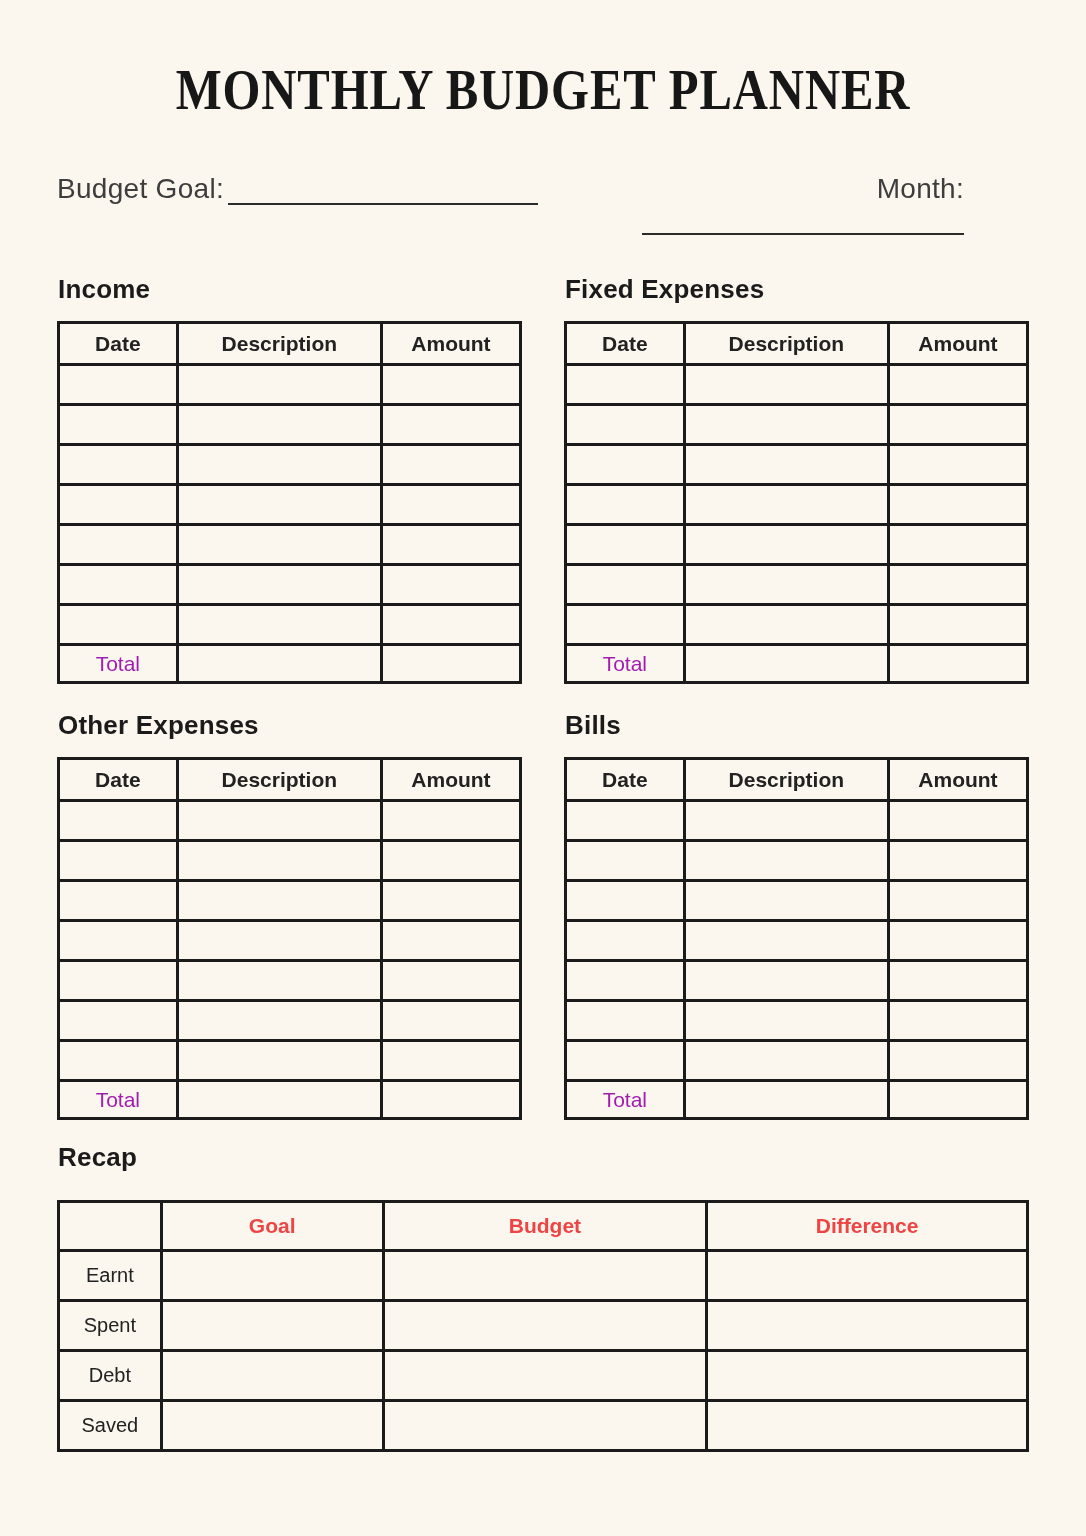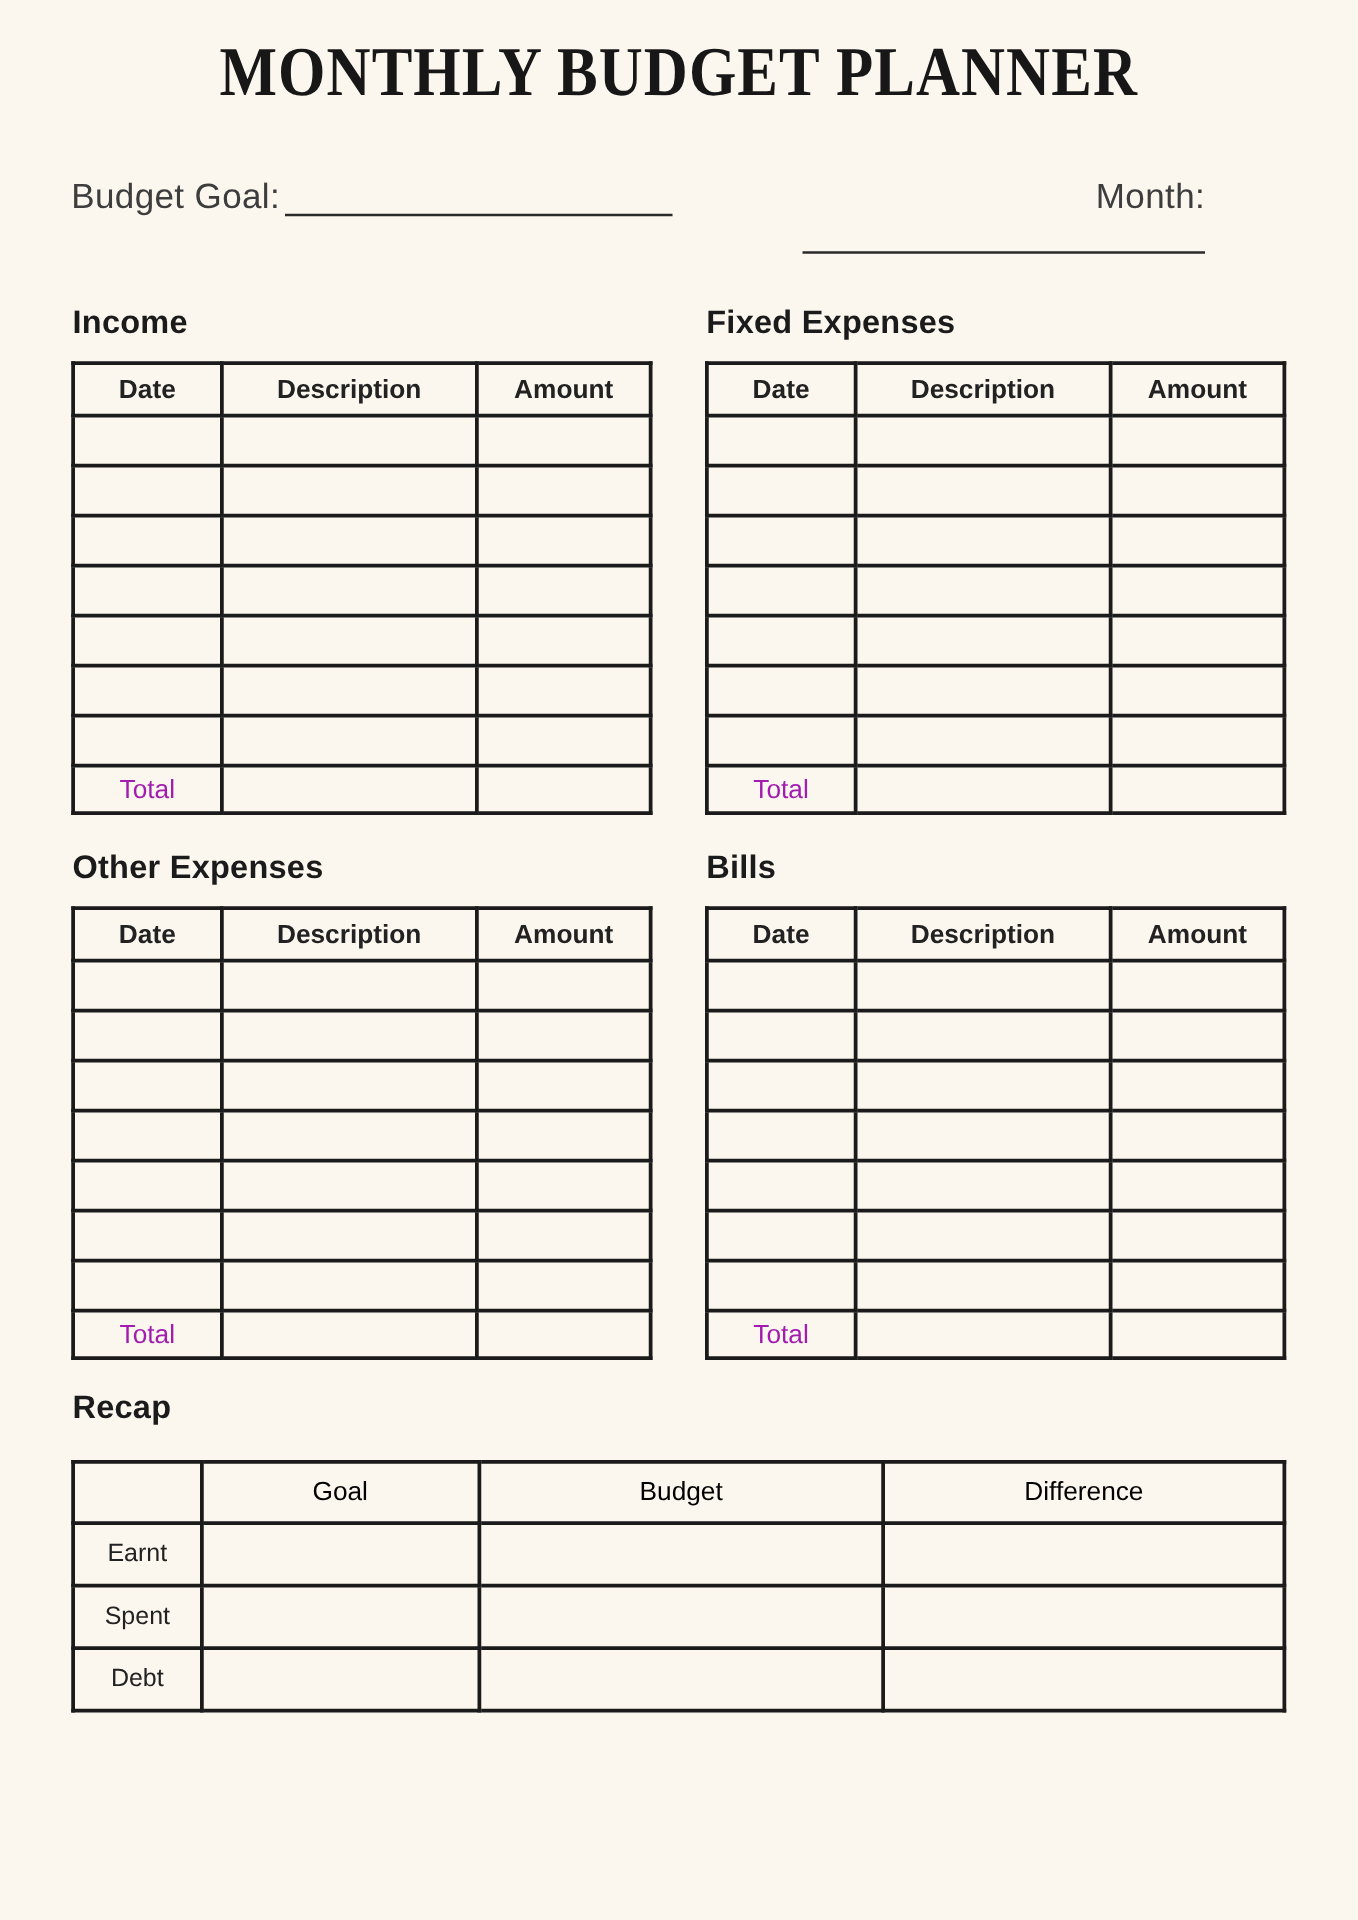--- a/index.html
+++ b/index.html
@@ -4,21 +4,21 @@
 <style>
   * { box-sizing: border-box; }
   html, body { margin: 0; padding: 0; }
   body {
     width: 1086px; height: 1536px;
     background: #FBF7EE;
     color: #1B1B1B;
     font-family: "Liberation Sans", sans-serif;
     overflow: hidden;
   }
-  .page { padding: 30px 57px 0 57px; width: 1086px; }
+  .page { padding: 62px 57px 0 57px; width: 1086px; }
 
   
   .doc-title {
     margin: 0;
     text-align: center;
     font-family: "Liberation Serif", serif;
     font-weight: 600;
     font-size: 56px;
     line-height: 1.0;
     letter-spacing: 1px;
@@ -93,22 +93,22 @@
   .c-date  { width: 25.7%; }
   .c-desc  { width: 44.2%; }
   .c-amt   { width: 30.1%; }
 
   
   .recap { margin-top: 22px; }
   .recap .sec-title { margin-bottom: 27px; }
   table.recap-table th {
     height: 49px;
     font-size: 21px;
-    font-weight: 400;
-    color: #000000;
+    font-weight: 700;
+    color: #ef4444;
   }
   table.recap-table td { height: 50px; }
   .r-rowlabel { font-size: 20px; font-weight: 400; color: #222; }
   .r-col0 { width: 10.6%; }
   .r-goal { width: 22.9%; }
   .r-act  { width: 33.4%; }
   .r-diff { width: 33.1%; }
 </style>
 </head>
 <body>
@@ -375,17 +375,23 @@
           <td></td>
           <td></td>
           <td></td>
         </tr>
         <tr>
           <td class="r-rowlabel">Debt</td>
           <td></td>
           <td></td>
           <td></td>
         </tr>
+        <tr>
+          <td class="r-rowlabel">Saved</td>
+          <td></td>
+          <td></td>
+          <td></td>
+        </tr>
       </tbody>
     </table>
   </section>
 
 </div>
 
 </body></html>

